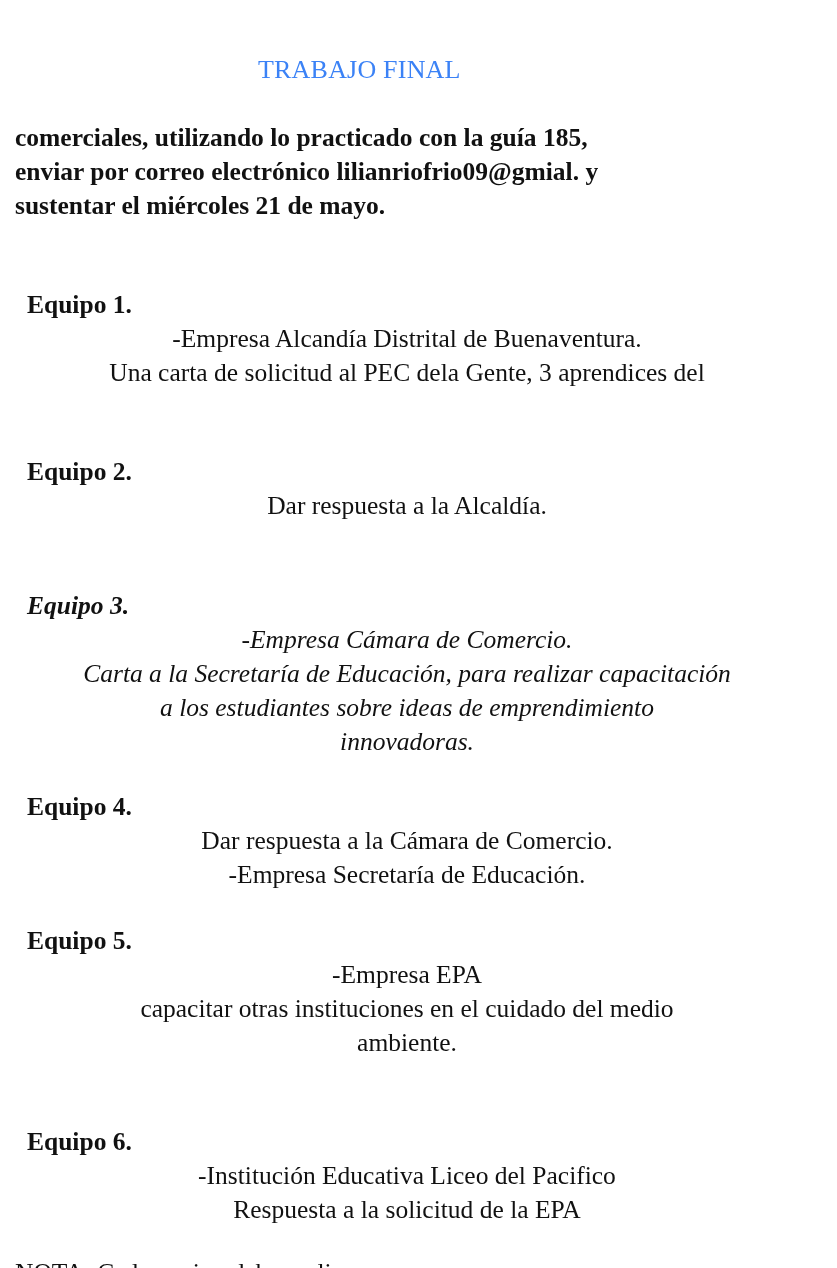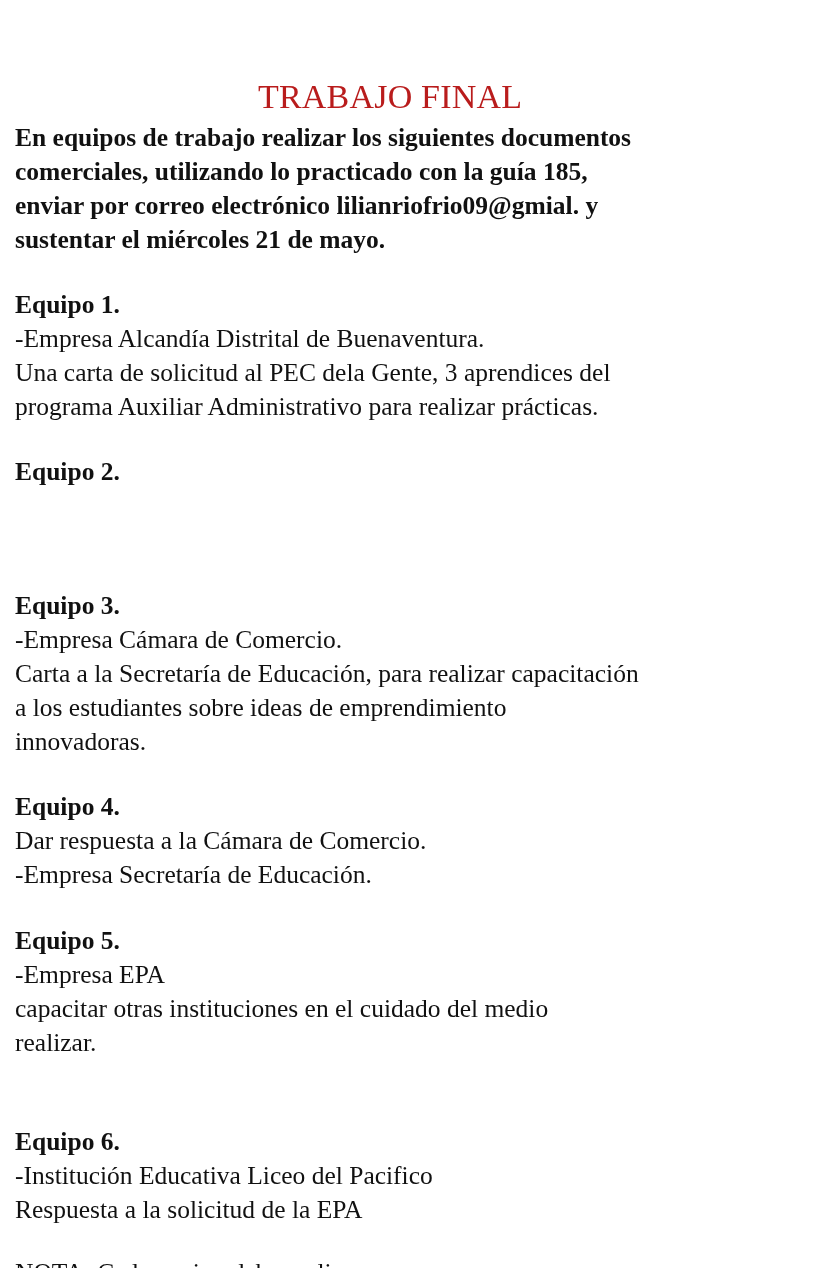--- a/index.html
+++ b/index.html
@@ -18,99 +18,97 @@
     .page {
       position: absolute;
       left: 15px;
       top: 0;
       width: 810px;
     }
     .title {
       position: absolute;
       left: 243px;
       top: 55px;
-      font-size: 34px;
-      color: #b91c1c;
+      font-size: 26px;
+      color: #3b82f6;
       letter-spacing: 0.2px;
       white-space: nowrap;
-      margin-top: 23px;
     }
     .intro {
       position: absolute;
       left: 0;
       top: 121px;
       width: 720px;
       font-size: 25.5px;
       font-weight: bold;
       line-height: 34px;
     }
     .intro .line { display: block; white-space: nowrap; }
     .team {
       position: absolute;
-      left: 0;
+      left: 12px;
       width: 760px;
       font-size: 25.5px;
       line-height: 34px;
     }
     .team .heading { font-weight: bold; display: block; white-space: nowrap; }
-    .team .line { display: block; white-space: nowrap; }
+    .team .line { display: block; white-space: nowrap; text-align: center; }
     .note {
       position: absolute;
       left: 0;
       top: 1256px;
       font-size: 25.5px;
       line-height: 34px;
       white-space: nowrap;
       color: #111;
     }
   </style>
 </head>
 <body>
 
 <div class="page">
 
   <div class="title">TRABAJO FINAL</div>
 
   <div class="intro">
-    <span class="line">En equipos de trabajo realizar los siguientes documentos</span>
     <span class="line">comerciales, utilizando lo practicado con la guía 185,</span>
     <span class="line">enviar por correo electrónico lilianriofrio09@gmial.  y</span>
     <span class="line">sustentar el miércoles 21 de mayo.</span>
   </div>
 
   <div class="team" style="top:288px;">
     <span class="heading">Equipo 1.</span>
     <span class="line">-Empresa Alcandía Distrital de Buenaventura.</span>
     <span class="line">Una carta de solicitud al PEC dela Gente, 3 aprendices del</span>
-    <span class="line">programa Auxiliar Administrativo para realizar prácticas.</span>
   </div>
 
   <div class="team" style="top:455px;">
     <span class="heading">Equipo 2.</span>
+    <span class="line">Dar respuesta a la Alcaldía.</span>
   </div>
 
-  <div class="team" style="top:589px;">
+  <div class="team" style="top:589px;font-style:italic;">
     <span class="heading">Equipo 3.</span>
     <span class="line">-Empresa Cámara de Comercio.</span>
     <span class="line">Carta a la Secretaría de Educación, para realizar capacitación</span>
     <span class="line">a los estudiantes sobre ideas de emprendimiento</span>
     <span class="line">innovadoras.</span>
   </div>
 
   <div class="team" style="top:790px;">
     <span class="heading">Equipo 4.</span>
     <span class="line">Dar respuesta a la Cámara de Comercio.</span>
     <span class="line">-Empresa Secretaría de Educación.</span>
   </div>
 
   <div class="team" style="top:924px;">
     <span class="heading">Equipo 5.</span>
     <span class="line">-Empresa EPA</span>
     <span class="line">capacitar otras instituciones en el cuidado del medio</span>
-    <span class="line">realizar.</span>
+    <span class="line">ambiente.</span>
   </div>
 
   <div class="team" style="top:1125px;">
     <span class="heading">Equipo 6.</span>
     <span class="line">-Institución Educativa Liceo del Pacifico</span>
     <span class="line">Respuesta a la solicitud de la EPA</span>
   </div>
 
   <div class="note">NOTA: Cada equipo debe realizar...</div>
 

